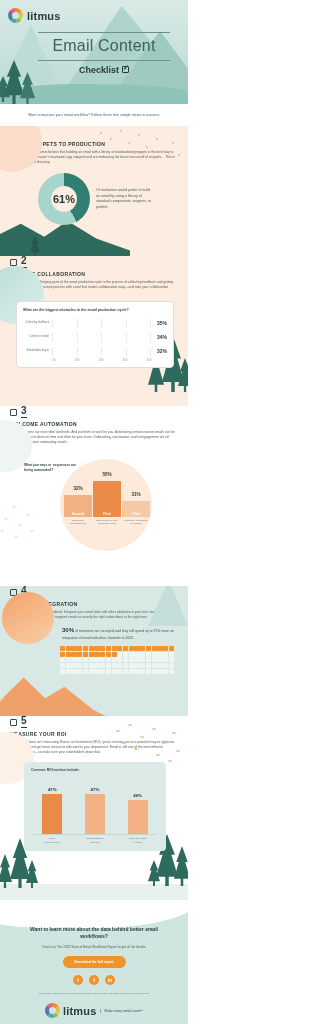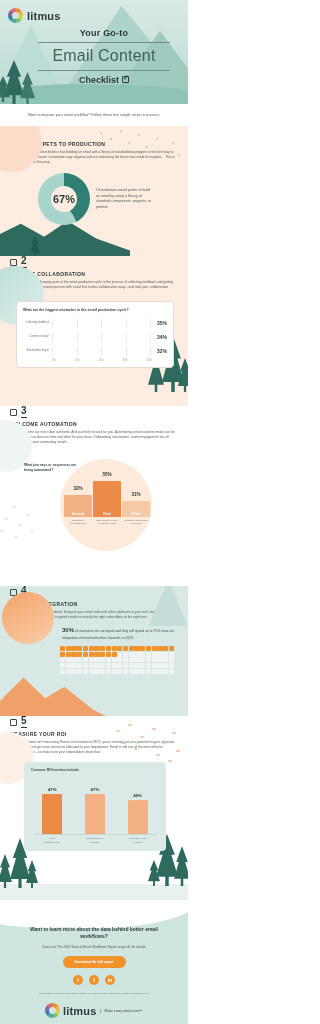--- a/index.html
+++ b/index.html
@@ -197,21 +197,20 @@
     <i class="tree t0"></i>
     <i class="tree t1"></i>
     <i class="tree t2"></i>
 
     <div class="logo-row">
       <span class="logo-mark"></span>
       <span class="logo-word">litmus</span>
     </div>
 
     <div class="hero-title">
-      <div class="ht-1">Your Go-to</div>
       <div class="ht-rule"></div>
       <div class="ht-2">Email Content</div>
       <div class="ht-rule2"></div>
       <div class="ht-3">
         <span>Checklist</span>
         <span class="ht-check"></span>
       </div>
     </div>
   </div>
 
@@ -237,21 +236,21 @@
     </div>
     <div class="sec-head">
       <span class="sec-box"></span>
       <span class="sec-num">1</span>
     </div>
     <div class="sec-title">BRING SNIPPETS TO PRODUCTION</div>
     <div class="sec-body">The majority of marketers believe that building an email with a library of standardized snippets is the best way to build emails. If you haven't revamped copy snippets and are embracing the brave new world of snippets… This is your sign to make the jump.</div>
 
     <div class="donut-row">
       <div class="donut">
-        <span>67%</span>
+        <span>61%</span>
       </div>
       <div class="donut-cap">Of marketers would prefer to build an email by using a library of standard components, snippets, or portlets</div>
     </div>
 
     <div class="s1-mtn2"></div>
     <div class="s1-mtn"></div>
     <i class="s1-tree"></i>
   </div>
 
   <div class="section s2">

